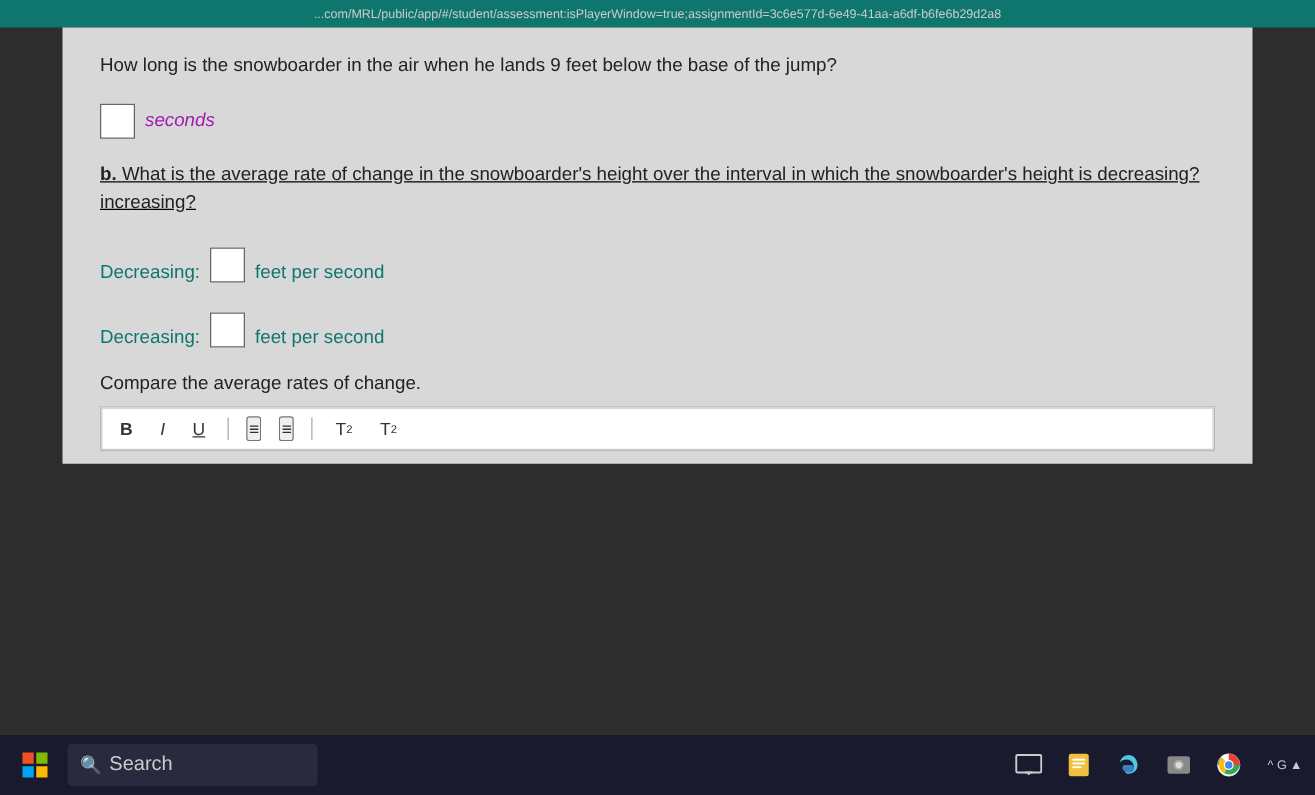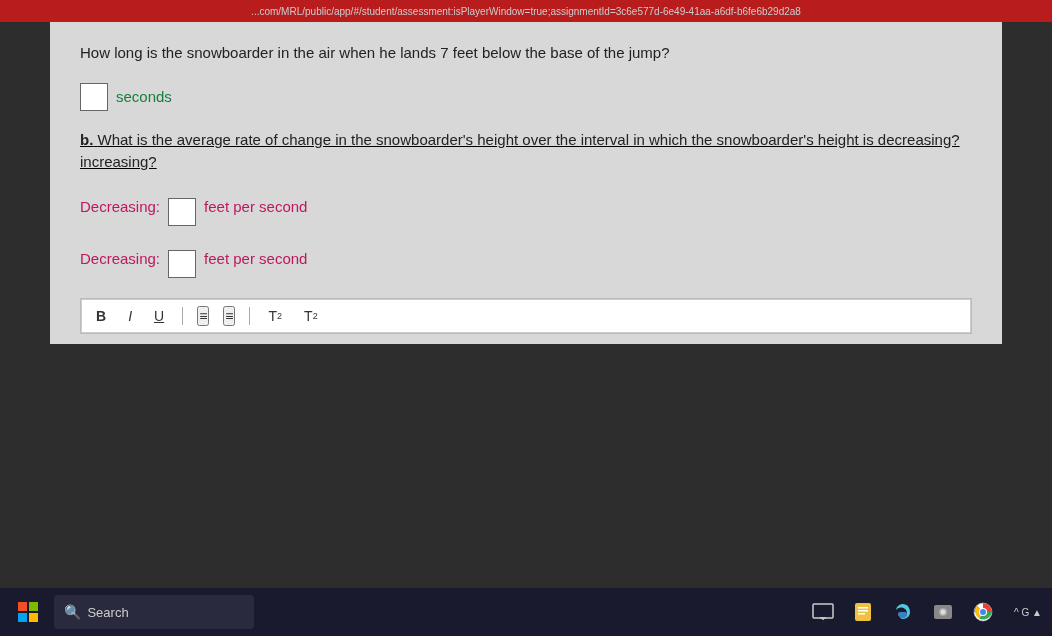--- a/index.html
+++ b/index.html
@@ -8,21 +8,21 @@
       width: 1052px;
       height: 636px;
       background: #2d2d2d;
       font-family: Arial, sans-serif;
       overflow: hidden;
       position: relative;
     }
 
     
     .browser-bar {
-      background: #b91c1c;
+      background: #0f766e;
       height: 22px;
       display: flex;
       align-items: center;
       padding: 0 8px;
       font-size: 10px;
       color: #ccc;
       justify-content: center;
     }
 
     .question-text {
@@ -43,44 +43,45 @@
       width: 28px;
       height: 28px;
       border: 1.5px solid #666;
       background: #fff;
       display: inline-block;
       flex-shrink: 0;
     }
 
     .answer-label {
       font-size: 15px;
-      color: #15803d;
+      color: #a21caf;
+      font-style: italic;
     }
 
     .section-label {
       font-size: 15px;
       color: #222;
       font-weight: bold;
       display: inline;
     }
 
     .section-b {
       font-size: 15px;
       color: #222;
       margin-bottom: 22px;
       line-height: 1.5;
     }
 
     .inline-answer-row {
       display: flex;
-      align-items: flex-start;
+      align-items: flex-end;
       gap: 8px;
       margin-bottom: 20px;
       font-size: 15px;
-      color: #be185d;
+      color: #0f766e;
       margin-top: 24px;
     }
 
     .compare-text {
       font-size: 15px;
       color: #222;
       margin-bottom: 10px;
     }
 
     
@@ -193,21 +194,21 @@
       gap: 6px;
     }
 
     .search-icon-tb {
       color: #aaa;
       font-size: 14px;
     }
 
     .search-text {
       color: #ccc;
-      font-size: 13px;
+      font-size: 16px;
     }
 
     .taskbar-icons {
       display: flex;
       align-items: center;
       margin-left: auto;
       gap: 10px;
     }
 
     .taskbar-icon {
@@ -258,21 +259,21 @@
 </head>
 <body>
 
 <div class="browser-bar">
   <span>...com/MRL/public/app/#/student/assessment:isPlayerWindow=true;assignmentId=3c6e577d-6e49-41aa-a6df-b6fe6b29d2a8</span>
 </div>
 
 <div class="content-wrapper">
 
   <div class="question-text">
-    <span>How long is the snowboarder in the air when he lands 7 feet below the base of the jump?</span>
+    <span>How long is the snowboarder in the air when he lands 9 feet below the base of the jump?</span>
   </div>
 
   <div class="answer-row">
     <div class="answer-box"></div>
     <span class="answer-label">seconds</span>
   </div>
 
   <div class="section-b-wrapper">
     <div class="section-b">
       <span class="section-label">b.</span>
@@ -285,20 +286,23 @@
     <div class="answer-box"></div>
     <span>feet per second</span>
   </div>
 
   <div class="inline-answer-row">
     <span>Decreasing:</span>
     <div class="answer-box"></div>
     <span>feet per second</span>
   </div>
 
+  <div class="compare-text">
+    <span>Compare the average rates of change.</span>
+  </div>
 
   <div class="toolbar-wrapper">
     <div class="toolbar">
       <button class="toolbar-btn bold">B</button>
       <button class="toolbar-btn italic">I</button>
       <button class="toolbar-btn underline">U</button>
       <div class="toolbar-divider"></div>
       <button class="toolbar-btn-icon">≡</button>
       <button class="toolbar-btn-icon">≡</button>
       <div class="toolbar-divider"></div>

